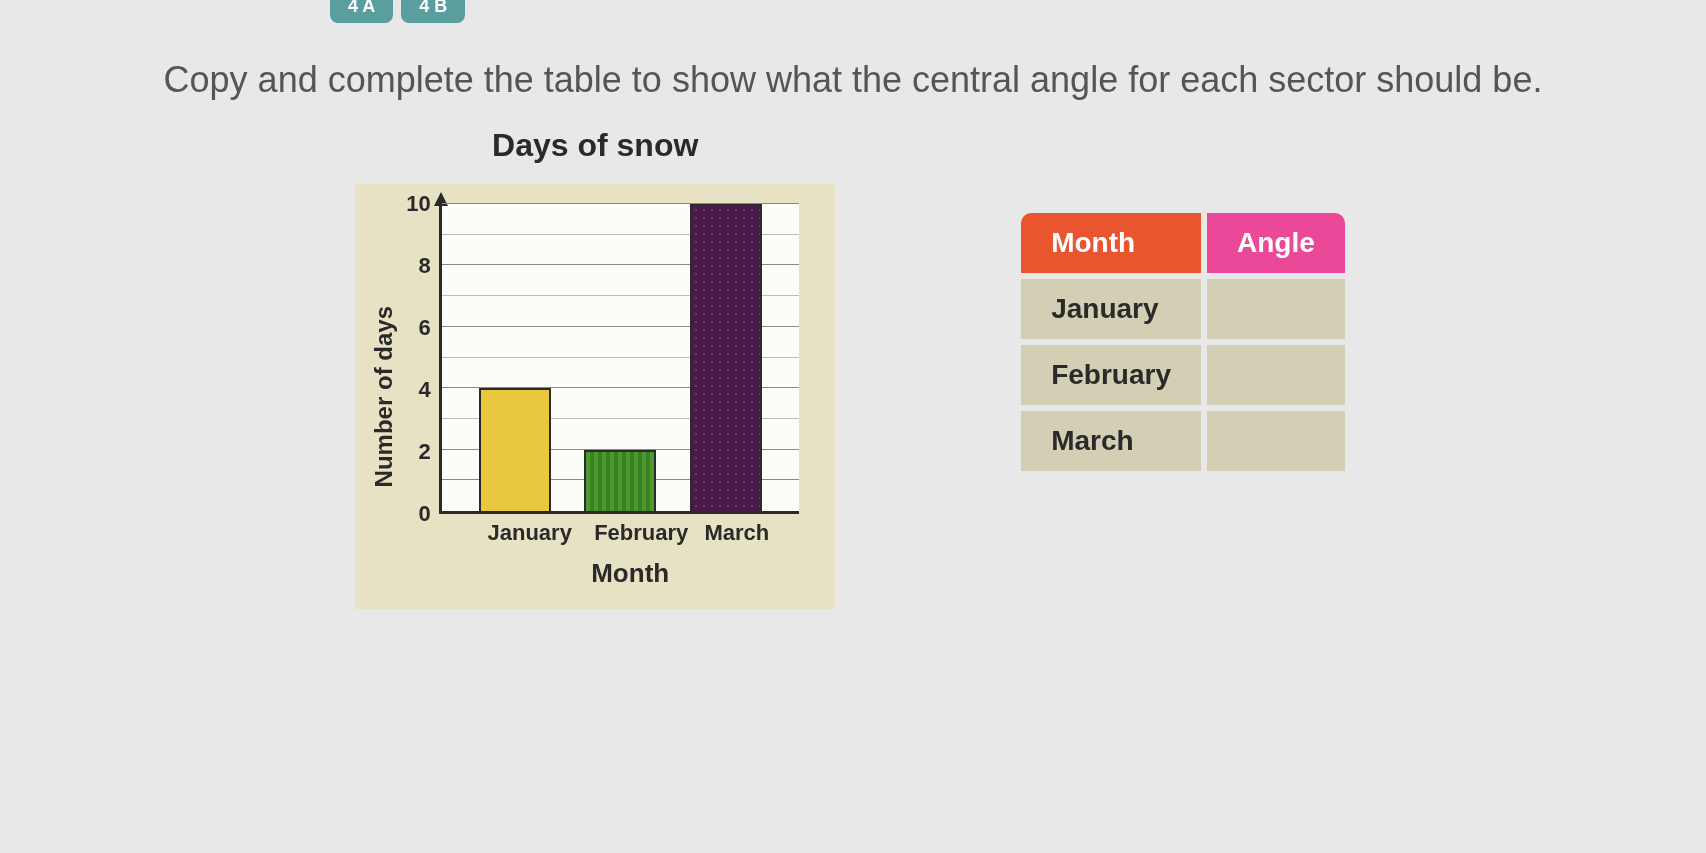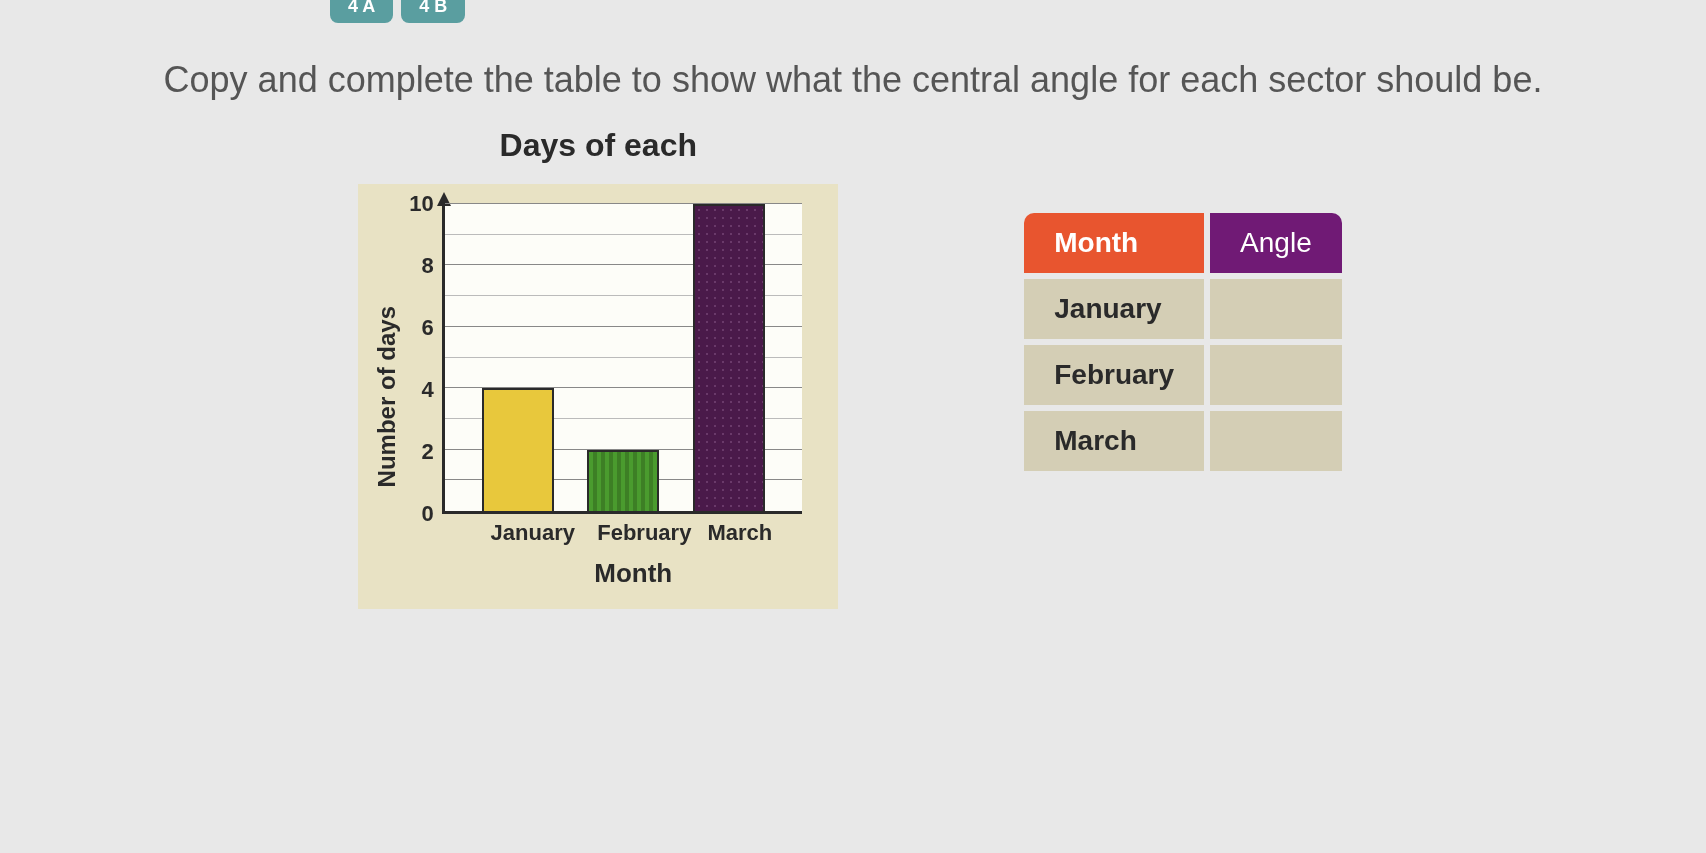--- a/index.html
+++ b/index.html
@@ -184,23 +184,23 @@
       font-size: 28px;
       text-align: left;
     }
     .th-month {
       background: #e8552f;
       color: white;
       font-weight: bold;
       border-radius: 10px 0 0 0;
     }
     .th-angle {
-      background: #701a75;
+      background: #ec4899;
       color: white;
-      font-weight: normal;
+      font-weight: bold;
       border-radius: 0 10px 0 0;
     }
     .td-month {
       background: #d4ceb5;
       font-weight: bold;
       color: #2a2a2a;
       min-width: 160px;
     }
     .td-angle {
       background: #d4ceb5;
@@ -213,21 +213,21 @@
 <div class="top-tabs">
   <div class="tab">4 A</div>
   <div class="tab">4 B</div>
 </div>
 
 <div class="question-text">Copy and complete the table to show what the central angle for each sector should be.</div>
 
 <div class="content-area">
 
   <div class="chart-section">
-    <div class="chart-title">Days of each</div>
+    <div class="chart-title">Days of snow</div>
 
     <div class="chart-container">
       <div class="ylabel">Number of days</div>
 
       <div class="chart-inner">
         <div class="plot-row">
           <div class="y-ticks">
             <div class="y-tick">10</div>
             <div class="y-tick">8</div>
             <div class="y-tick">6</div>

